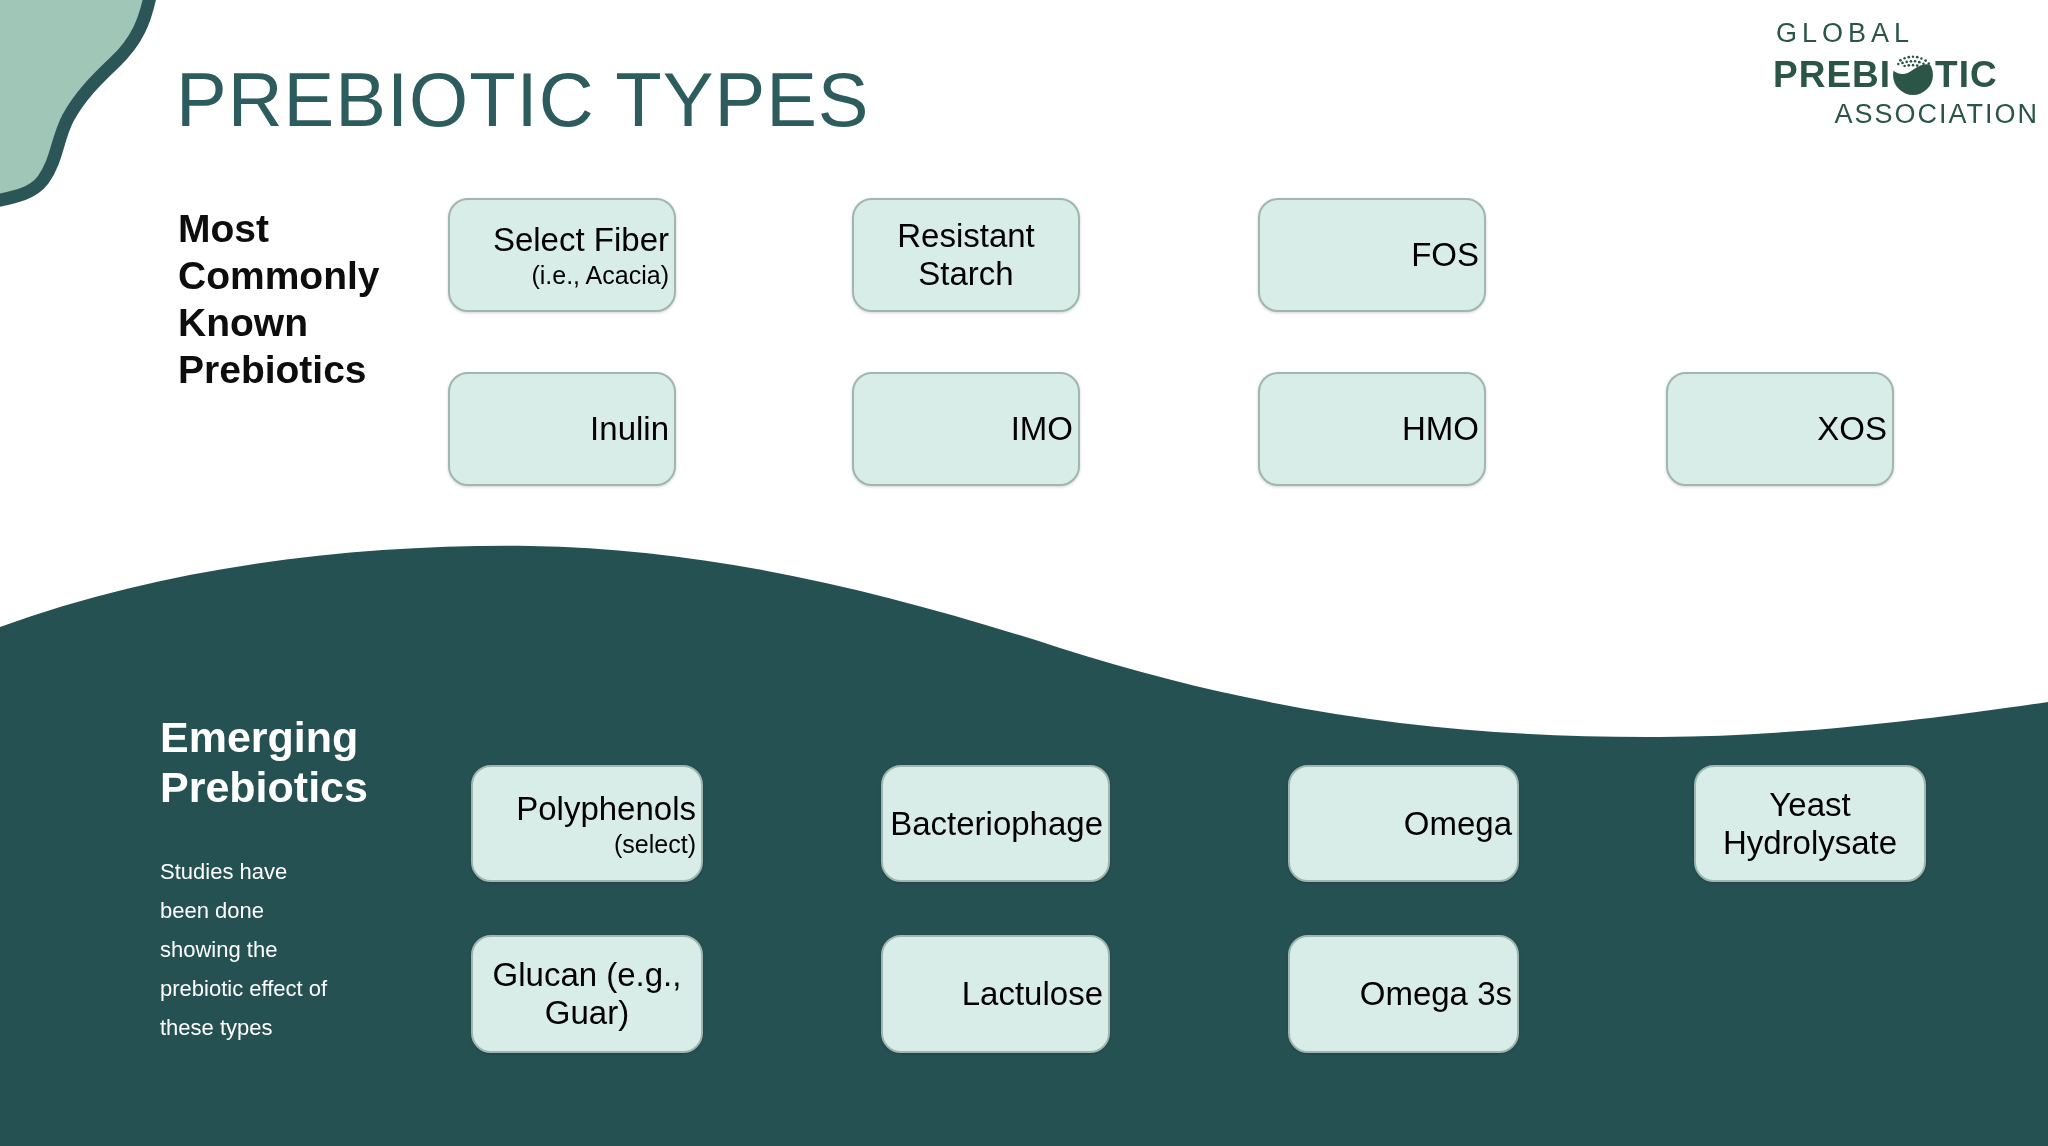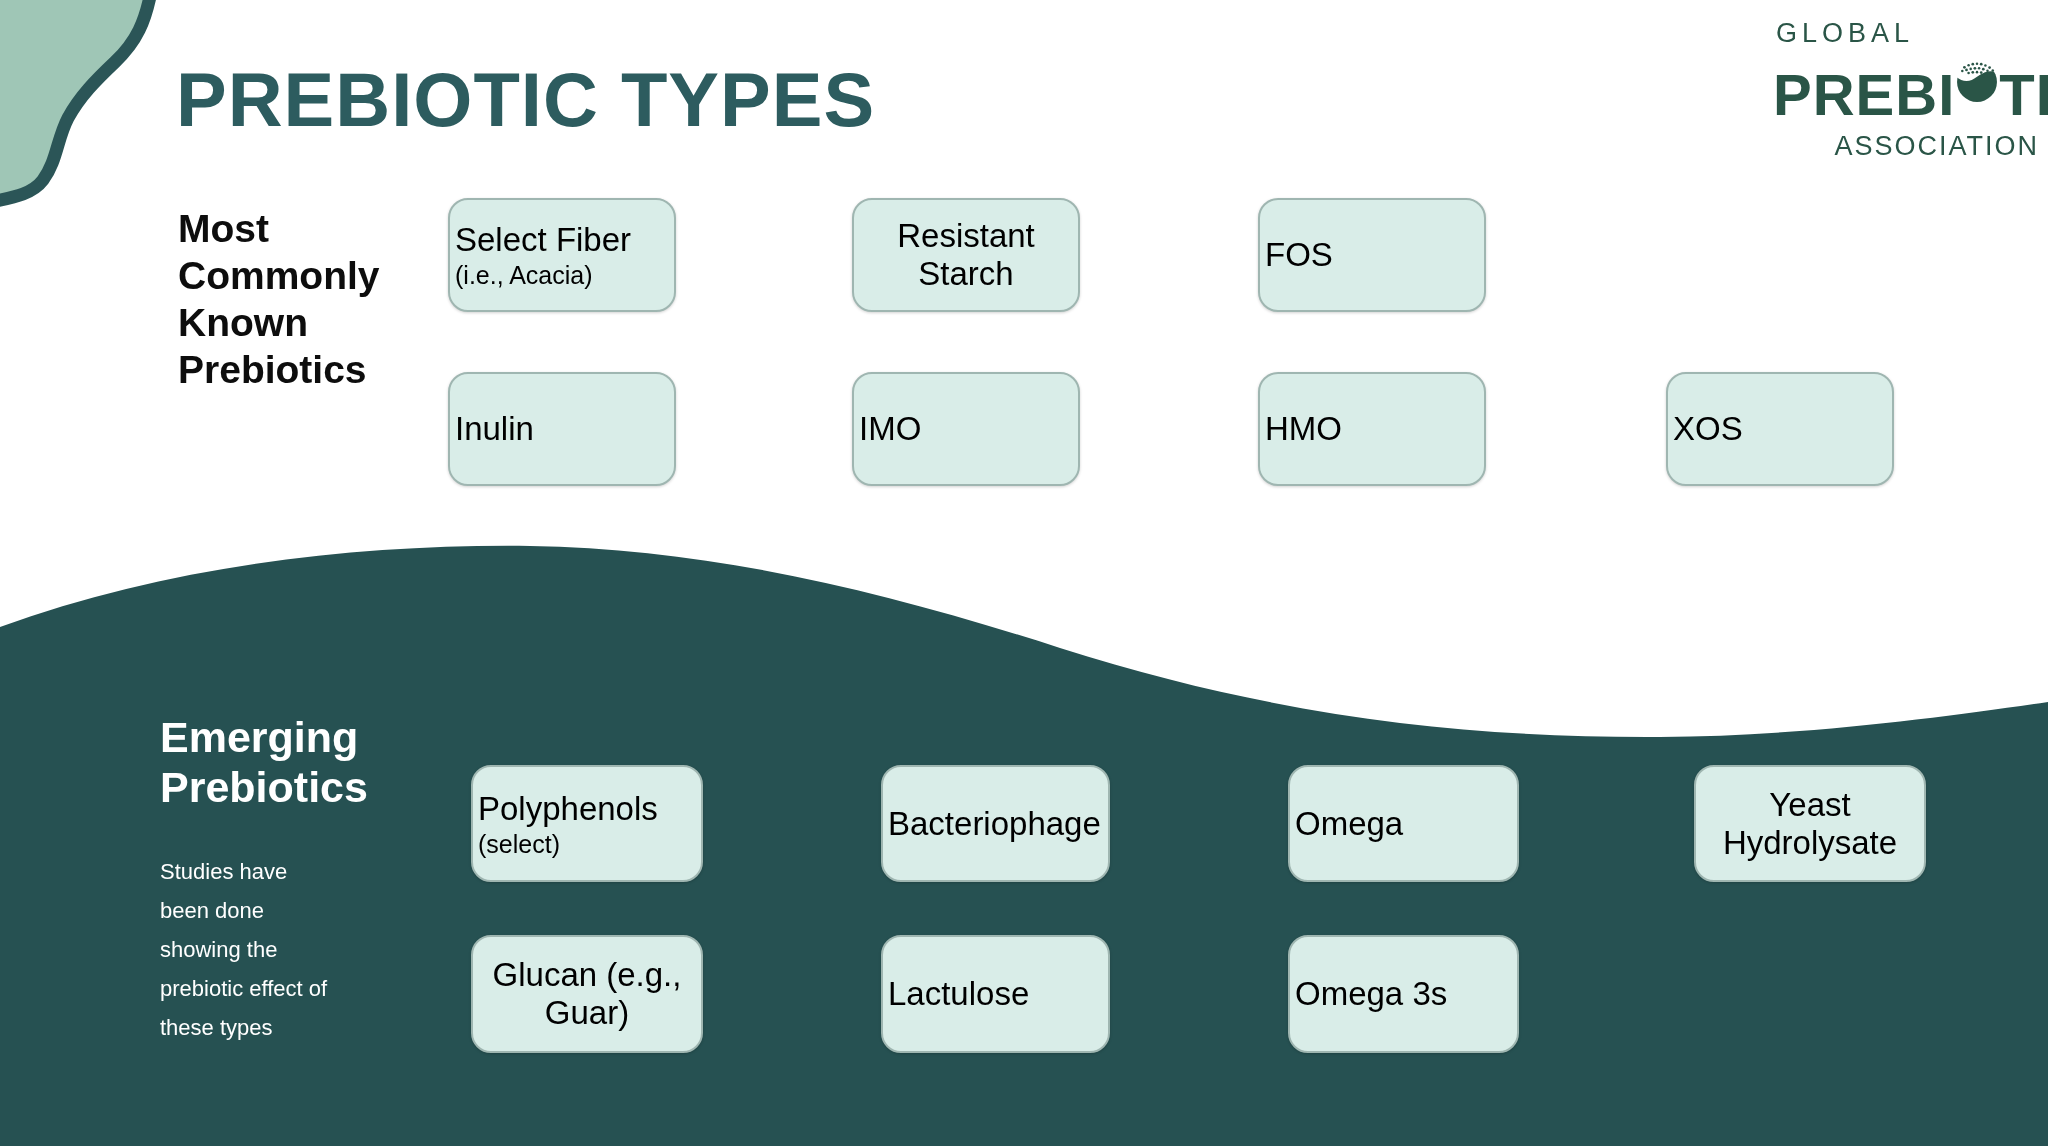--- a/index.html
+++ b/index.html
@@ -5,28 +5,28 @@
   html,body{margin:0;padding:0;background:#e8e8e8;}
   .slide{
     position:relative;width:2048px;height:1146px;overflow:hidden;
     background:#ffffff;font-family:"Liberation Sans",sans-serif;
   }
   .bg-svg{position:absolute;left:0;top:0;width:2048px;height:1146px;display:block;}
 
   
   .title{
     position:absolute;left:176px;top:58px;margin:0;
-    font-size:76px;font-weight:700;letter-spacing:1px;line-height:1.1;
+    font-size:76px;font-weight:400;letter-spacing:1px;line-height:1.1;
     color:var(--title_teal,#2d5c5f);white-space:nowrap;
   }
 
   
   .logo{position:absolute;left:1773px;top:18px;width:266px;color:var(--logo_green,#2a5547);}
   .logo-top{font-size:27px;letter-spacing:5px;font-weight:400;margin-left:3px;}
-  .logo-main{display:flex;align-items:flex-start;font-size:58px;font-weight:800;letter-spacing:1px;margin-top:12px;}
+  .logo-main{display:flex;align-items:flex-start;font-size:37px;font-weight:800;letter-spacing:1px;margin-top:5px;}
   .logo-o{width:42px;height:42px;margin:0 1px;flex:0 0 auto;}
   .logo-bottom{font-size:27px;letter-spacing:2px;font-weight:400;text-align:right;margin-top:3px;}
 
   
   .known-label{
     position:absolute;left:178px;top:205px;
     font-size:39px;font-weight:700;line-height:47px;color:#0d0d0d;
   }
   .emerging-head{
     position:absolute;left:160px;top:712px;
@@ -37,21 +37,21 @@
     font-size:22px;font-weight:400;line-height:39px;color:var(--text_light,#ffffff);
   }
 
   
   .pbox{
     position:absolute;box-sizing:border-box;
     width:228px;height:114px;border-radius:20px;
     background:var(--box_fill,#d9ede8);
     border:2px solid var(--box_border,#9fb6b1);
     box-shadow:0 1px 3px rgba(0,0,0,0.18);
-    display:flex;flex-direction:column;justify-content:center;align-items:flex-start;
+    display:flex;flex-direction:column;justify-content:center;align-items:flex-end;
     text-align:center;color:#000;padding:4px 5px;
   }
   .pbox .lbl{font-size:33px;line-height:38px;}
   .pbox .sub{font-size:25px;line-height:28px;margin-top:2px;}
 
   .k1{left:448px;top:198px}.k2{left:852px;top:198px}
   .k3{left:1258px;top:198px}.k4{left:1666px;top:198px}
   .k5{left:448px;top:372px}.k6{left:852px;top:372px}
   .k7{left:1258px;top:372px}.k8{left:1666px;top:372px}
 

